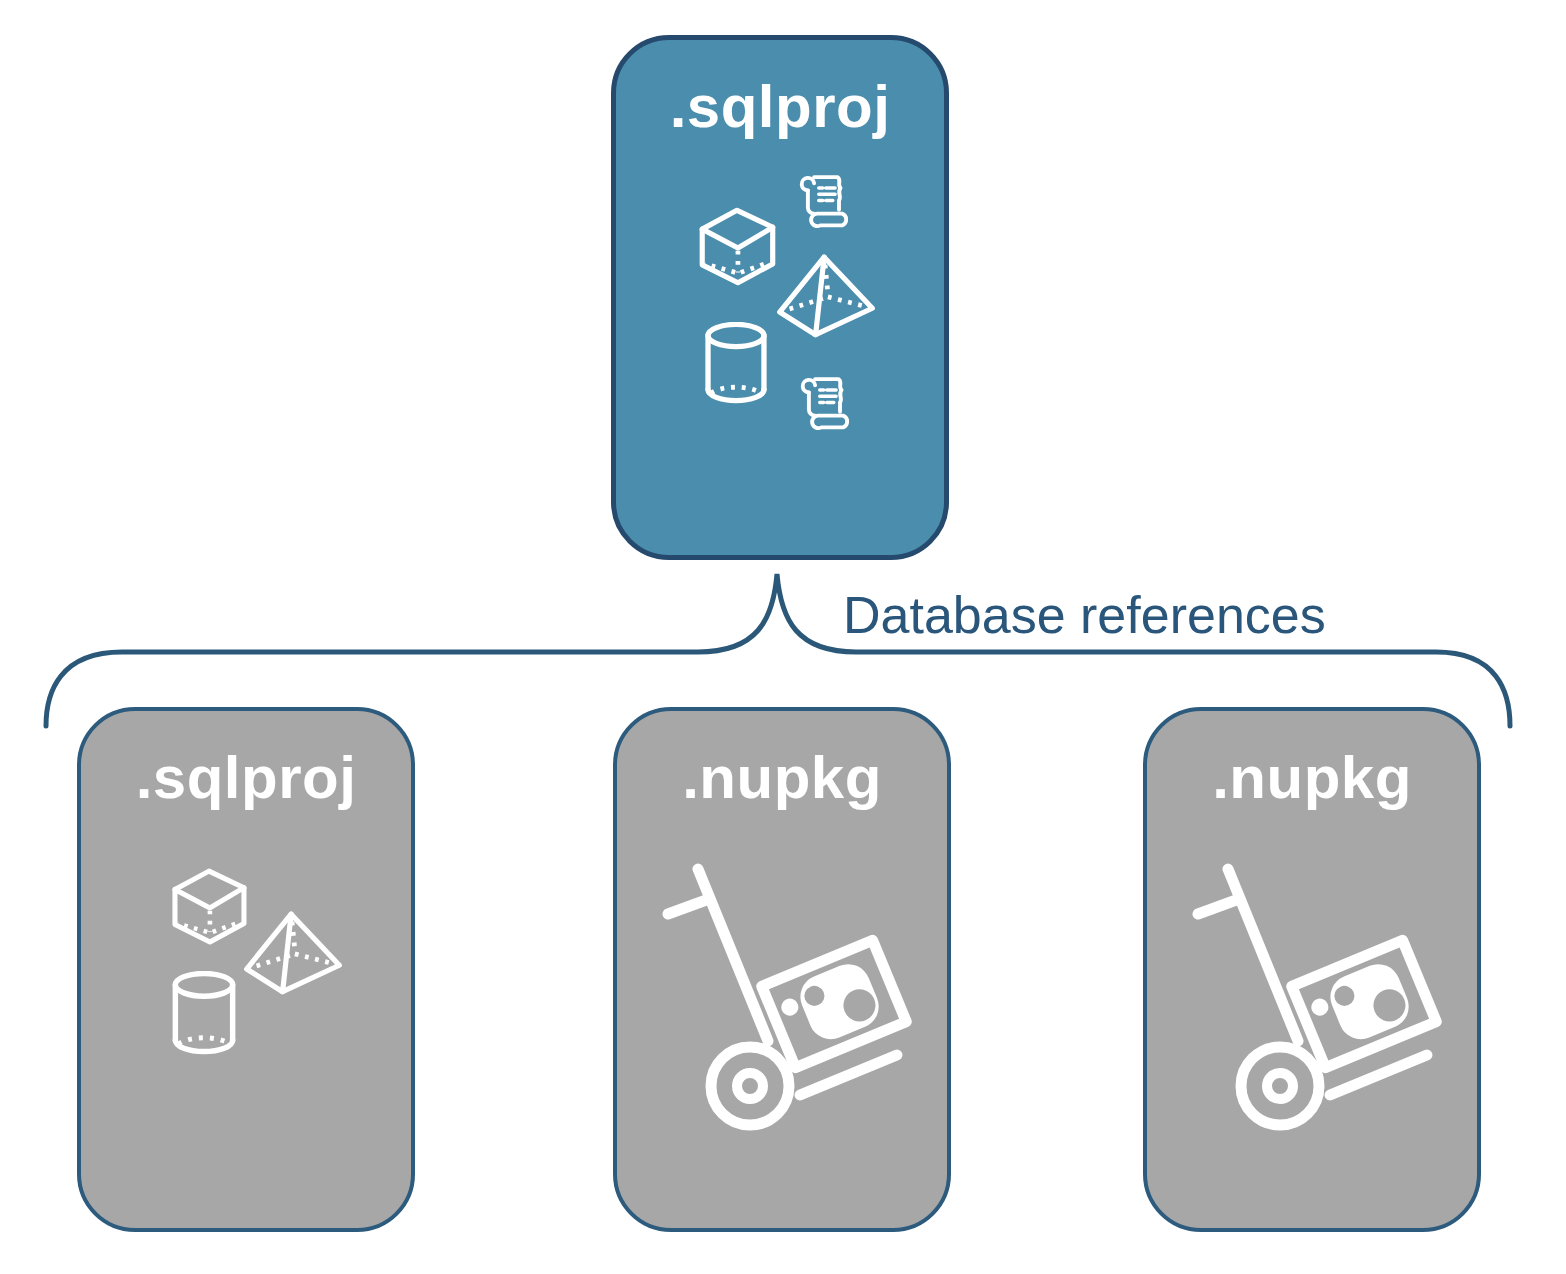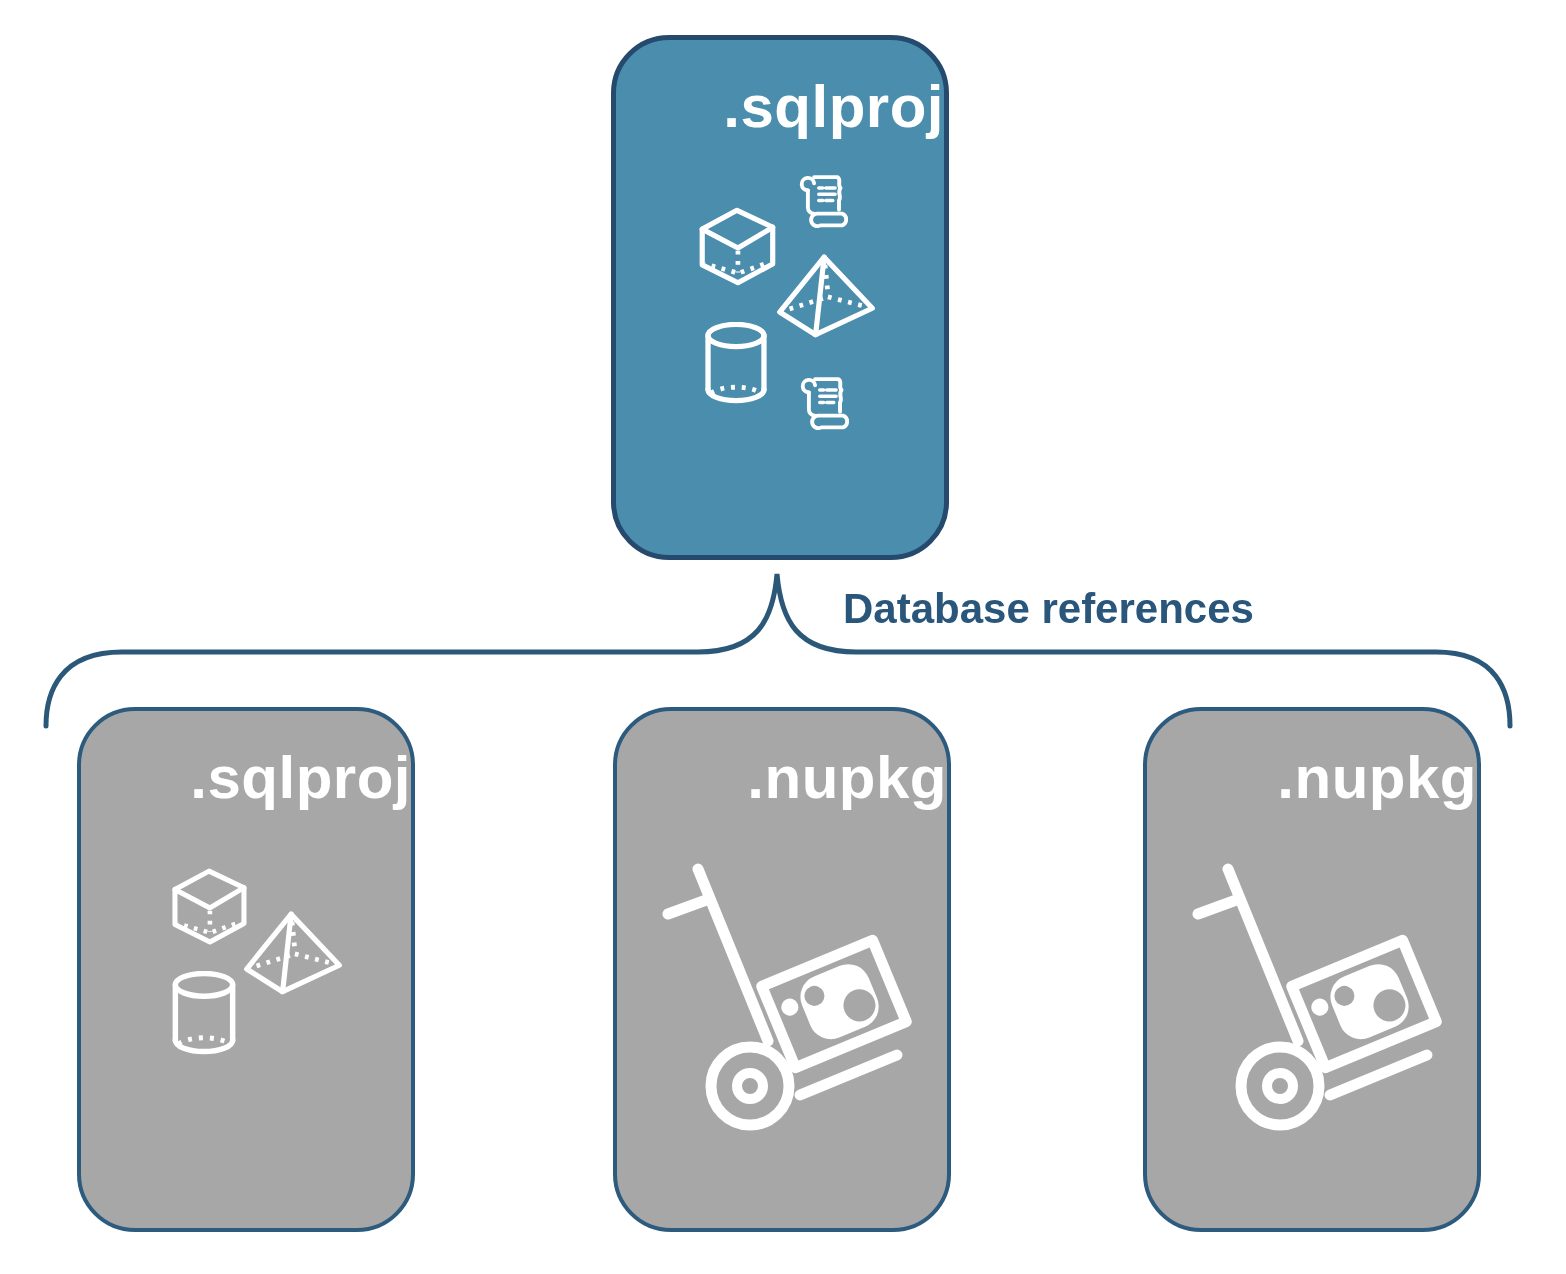--- a/index.html
+++ b/index.html
@@ -15,33 +15,33 @@
   .card.top {
     background:var(--top-card-fill,#4A8DAD);
     border:5px solid var(--top-card-border,#254A6D);
   }
   .card.child {
     background:var(--child-card-fill,#A7A7A7);
     border:4px solid var(--child-card-border,#2D5B7E);
   }
   .card-title {
     position:absolute; left:0; right:0; top:32px;
-    text-align:right; font-size:60px; font-weight:700;
+    text-align:center; font-size:60px; font-weight:700;
     color:var(--icon,#ffffff); letter-spacing:0.5px;
   }
   .icon { position:absolute; }
   .ic { stroke:var(--icon,#ffffff); fill:none; stroke-linecap:round; stroke-linejoin:round; }
   .ic-dash { stroke-dasharray:4 7; stroke-linecap:butt; }
   .ic-fill { fill:var(--icon,#ffffff); stroke:none; }
   .ic-cut { fill:var(--child-card-fill,#A7A7A7); stroke:none; }
   .brace-svg { position:absolute; left:0; top:0; pointer-events:none; }
   .brace-path { stroke:var(--connector,#2B5878); stroke-width:5; fill:none; stroke-linecap:round; }
   .connector-label {
     position:absolute; left:843px; top:585px;
-    font-size:42px; font-weight:700; color:var(--label-text,#29567A);
+    font-size:52px; font-weight:400; color:var(--label-text,#29567A);
     white-space:nowrap;
   }
 </style>
 </head>
 <body>
 
 <div class="canvas">
 
   <svg class="brace-svg" width="1566" height="1274" viewBox="0 0 1566 1274" aria-hidden="true">
     <path class="brace-path" d="M 46 726

